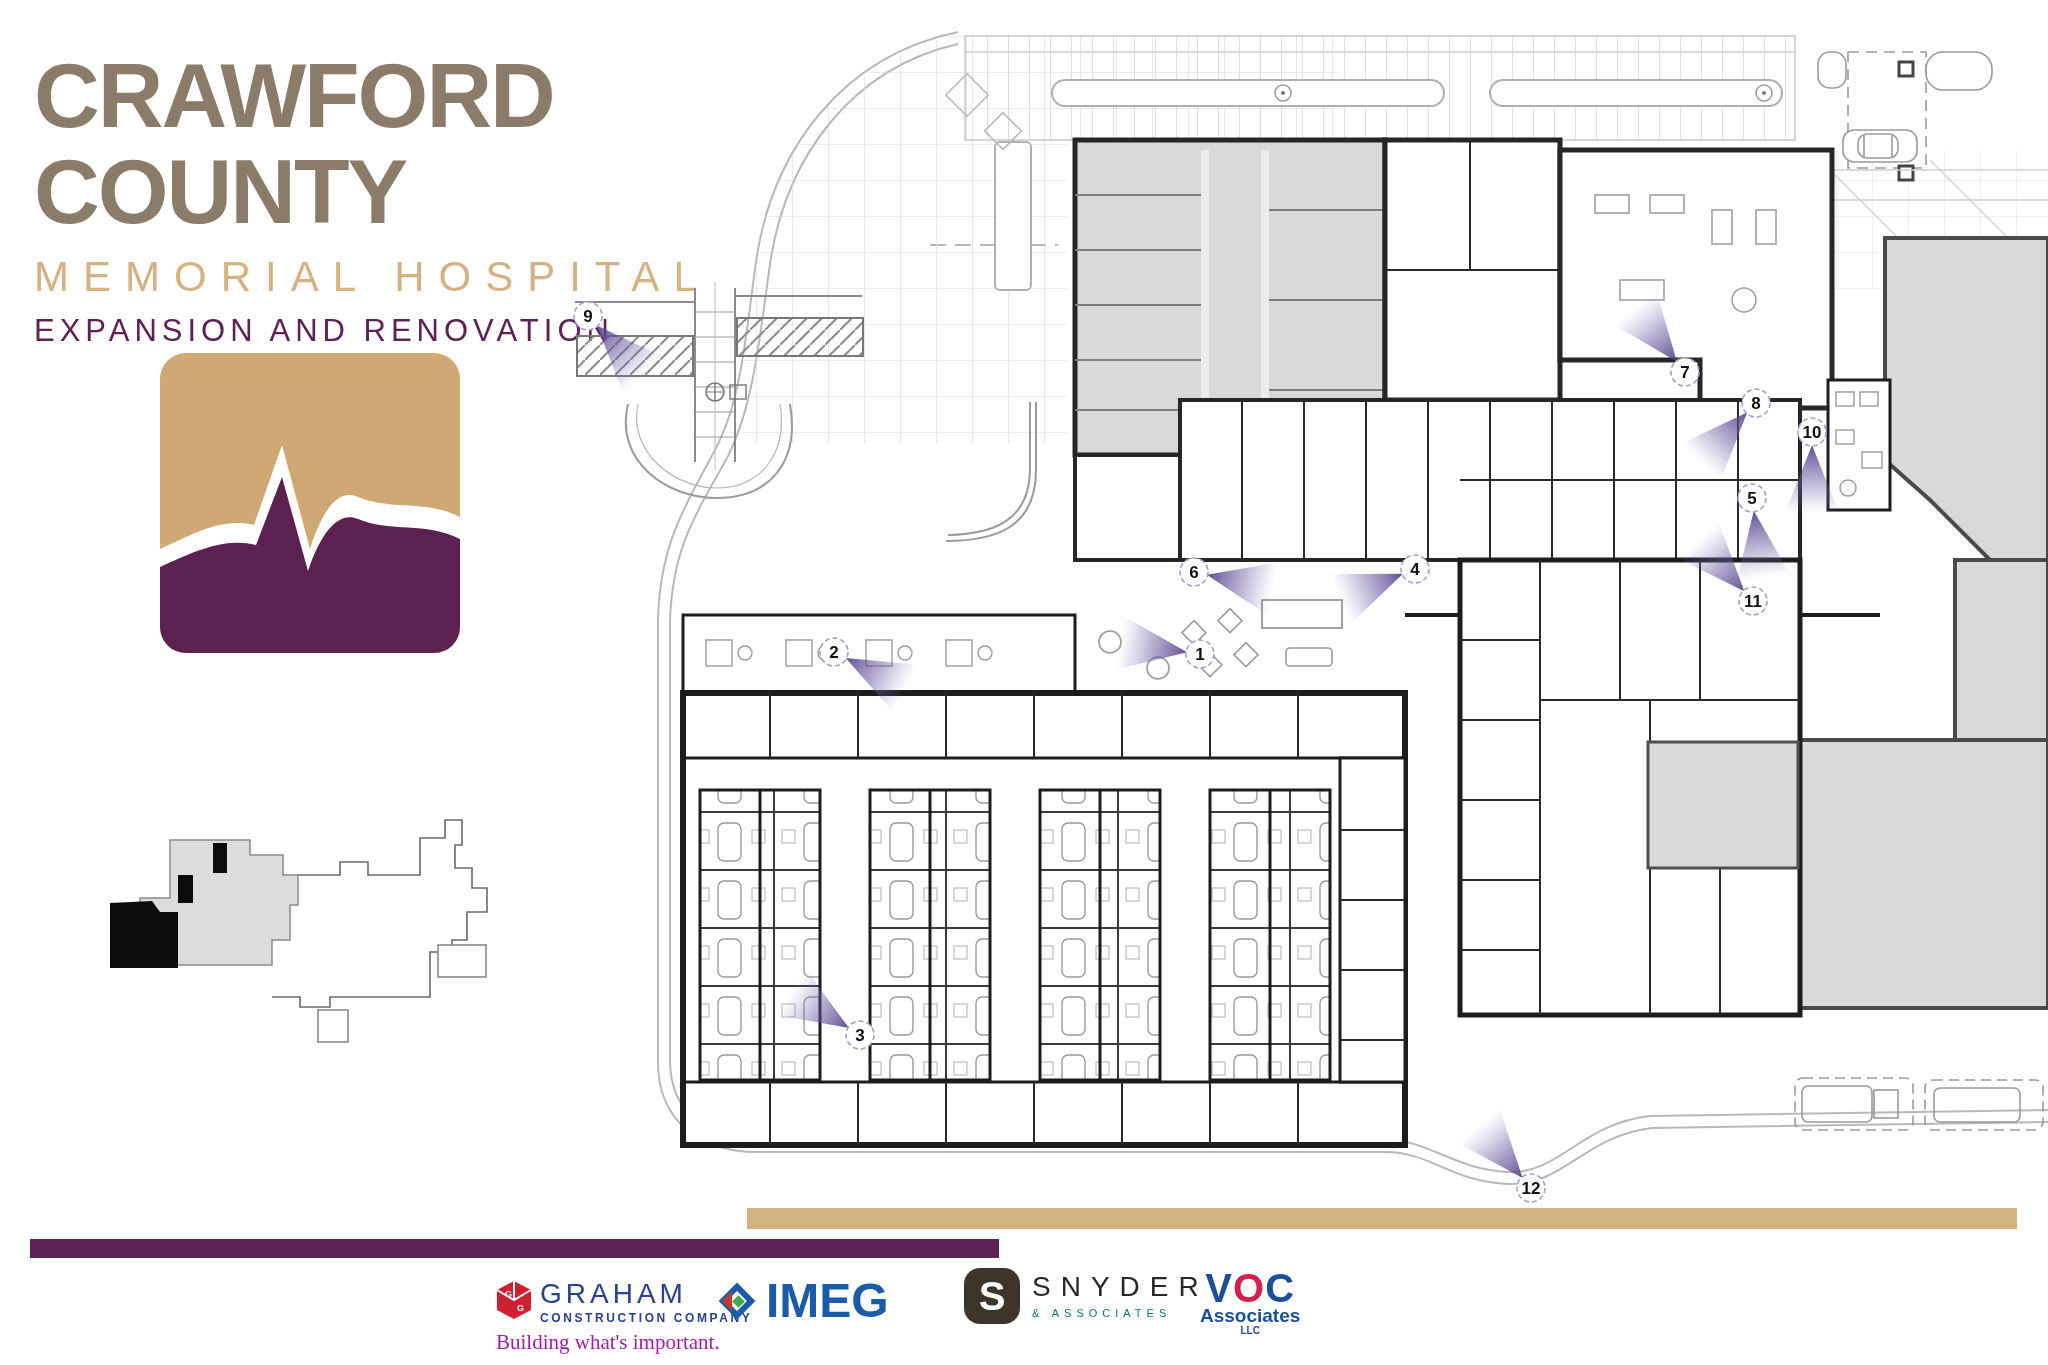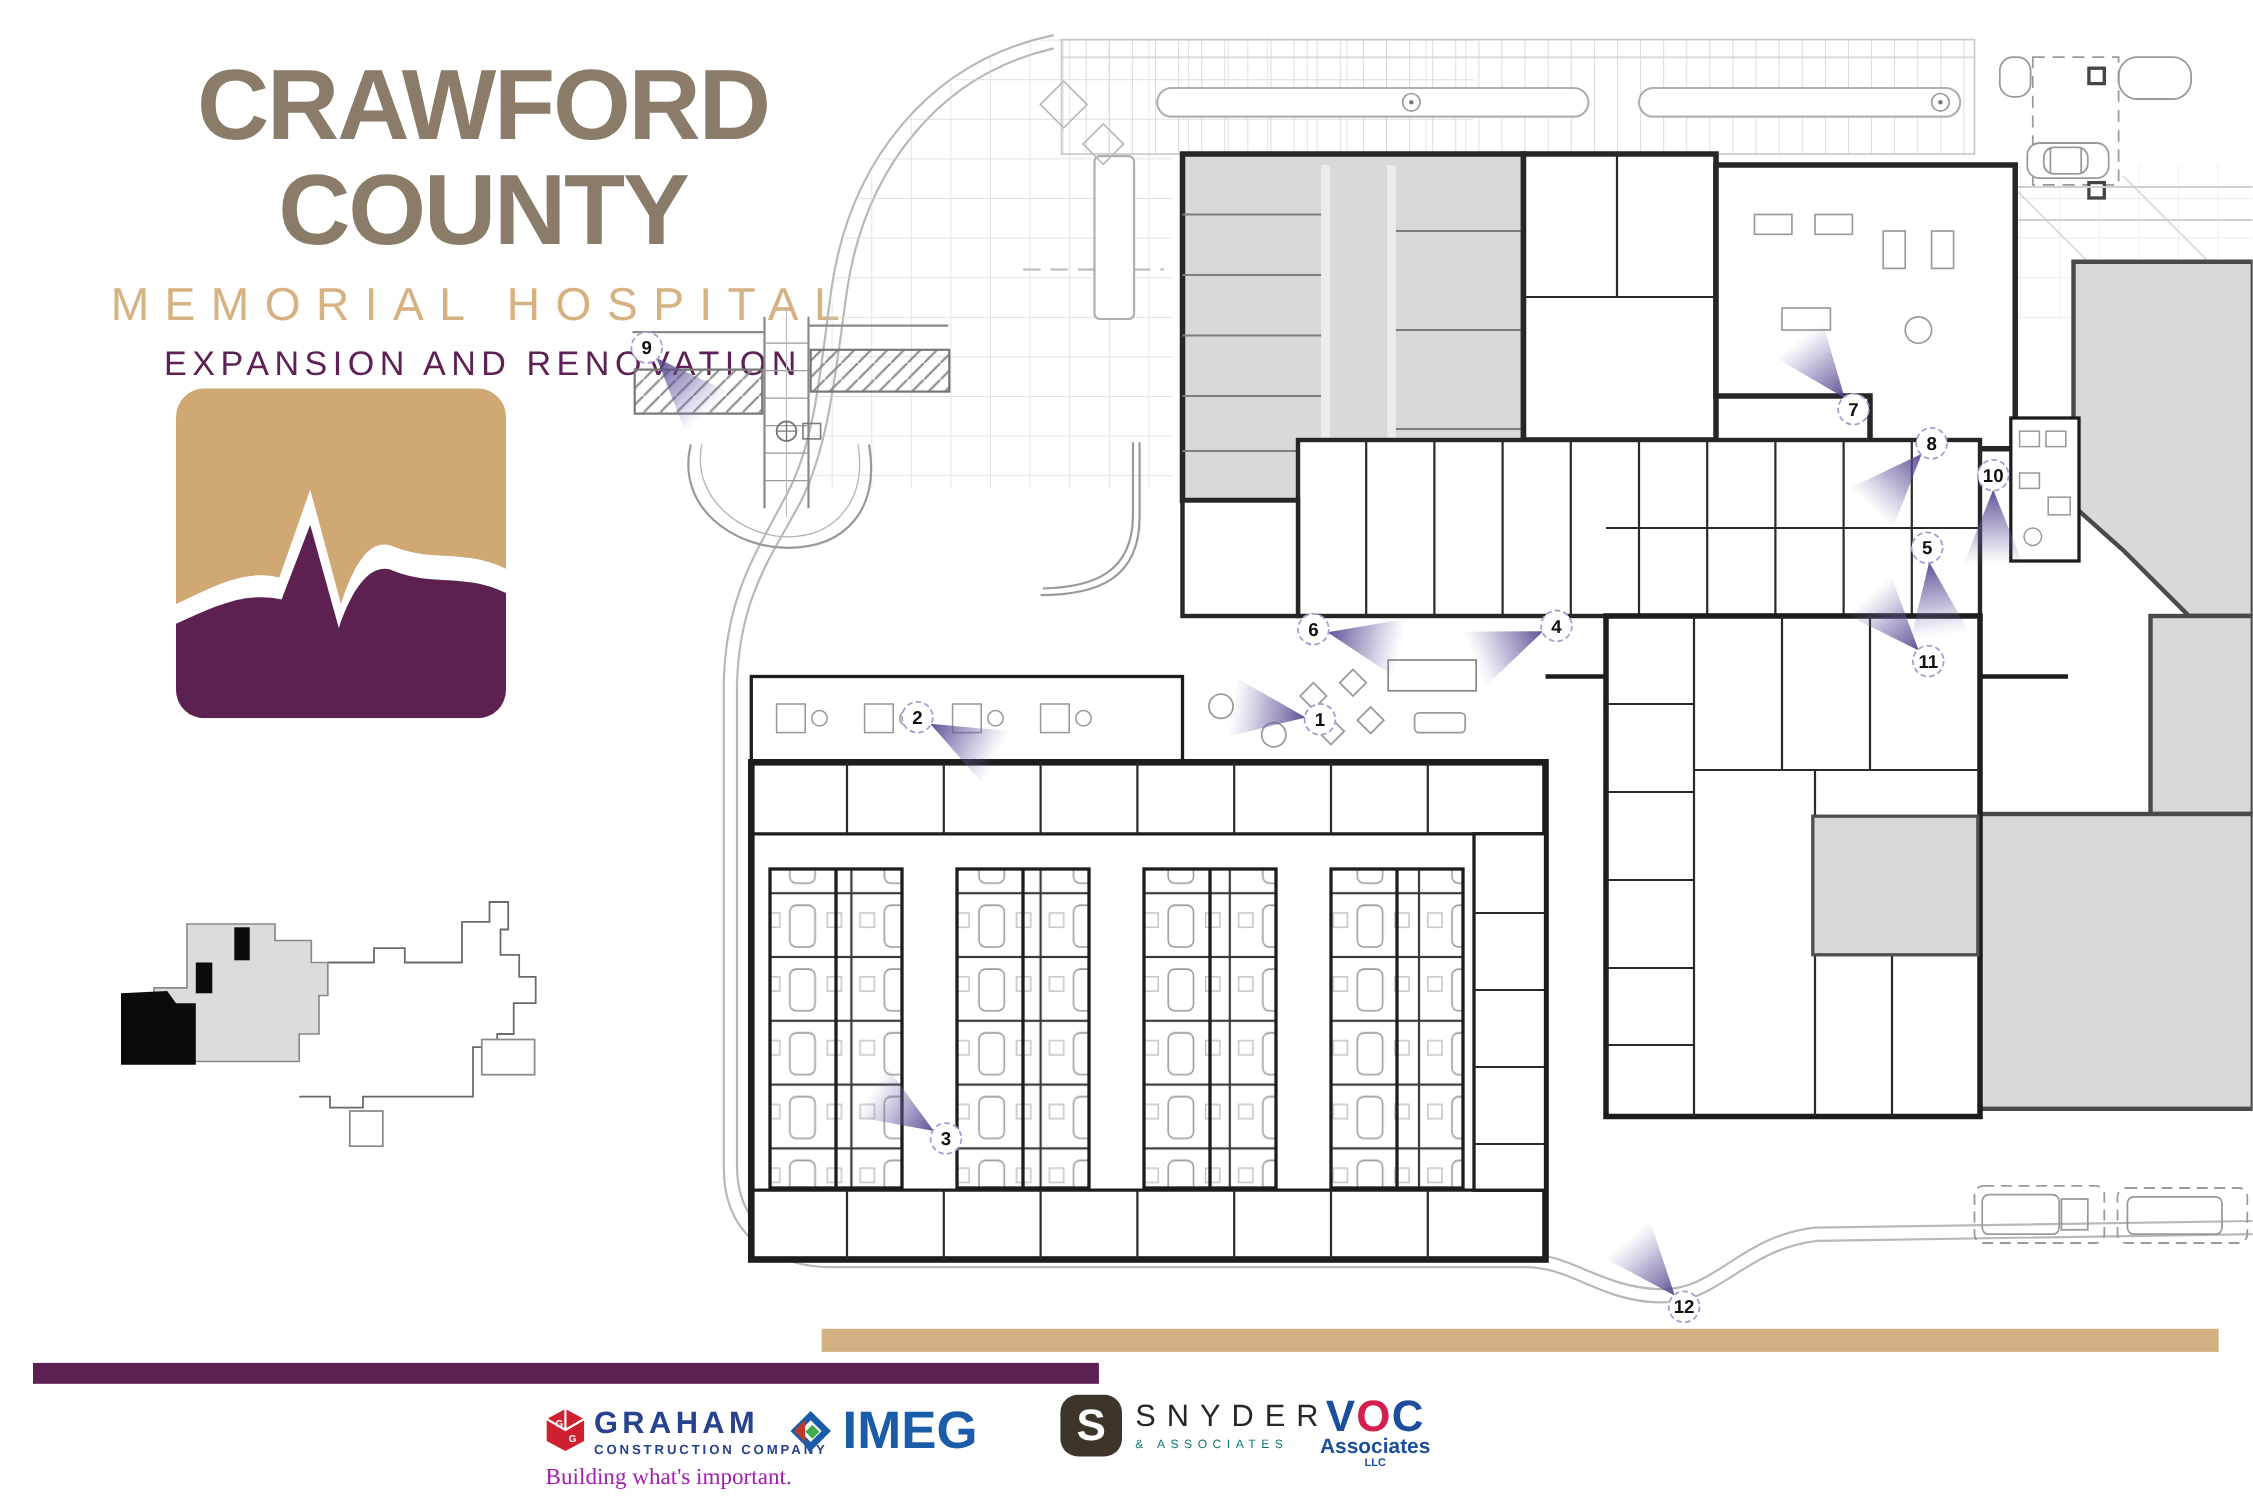--- a/index.html
+++ b/index.html
@@ -1,34 +1,34 @@
 <!DOCTYPE html>
 <html><head>
 <meta charset="utf-8">
 <style>
   html,body{margin:0;padding:0;background:#ffffff;}
   body{width:2048px;height:1365px;position:relative;overflow:hidden;
        font-family:"Liberation Sans",sans-serif;}
   #board{position:absolute;inset:0;}
 
   
-  .titleblock{position:absolute;left:34px;top:48px;width:810px;text-align:center;}
+  .titleblock{position:absolute;left:34px;top:48px;width:810px;text-align:left;}
   .t1{font-size:91px;font-weight:700;letter-spacing:-2px;color:#8b7b69;line-height:1.05;
       font-family:"Liberation Sans",sans-serif;}
   .t2{font-size:42px;font-weight:400;letter-spacing:14px;color:#d6b181;margin-top:14px;}
   .t3{font-size:31px;font-weight:400;letter-spacing:5px;color:#5d2155;margin-top:12px;}
 
   
   svg.plan{position:absolute;left:0;top:0;}
 
   
   .logo{position:absolute;}
   .graham{left:496px;top:1280px;}
   .graham .row{display:flex;align-items:flex-start;gap:8px;}
-  .graham .nm{font-size:28px;font-weight:700;color:#27428e;letter-spacing:4px;line-height:1;}
+  .graham .nm{font-size:28px;font-weight:400;color:#27428e;letter-spacing:4px;line-height:1;}
   .graham .sub{font-size:12px;font-weight:700;color:#27428e;letter-spacing:2.6px;margin-top:3px;}
   .graham .tag{font-family:"Liberation Serif",serif;font-size:21px;color:#a21caf;margin-top:5px;}
   .imeg{left:714px;top:1277px;display:flex;align-items:center;gap:6px;}
   .imeg .nm{font-size:48px;font-weight:700;color:#1a5ca8;letter-spacing:0px;line-height:1;}
   .snyder{left:964px;top:1268px;display:flex;align-items:center;gap:12px;}
   .snyder .nm{font-size:28px;font-weight:400;color:#272727;letter-spacing:10px;line-height:1;}
   .snyder .sub{font-size:11px;font-weight:400;color:#0f766e;letter-spacing:5px;margin-top:6px;}
   .sicon{width:56px;height:56px;background:#3e352a;border-radius:16px;color:#fff;
          display:flex;align-items:center;justify-content:center;font-size:40px;font-weight:700;}
   .voc{left:1200px;top:1270px;text-align:center;}

